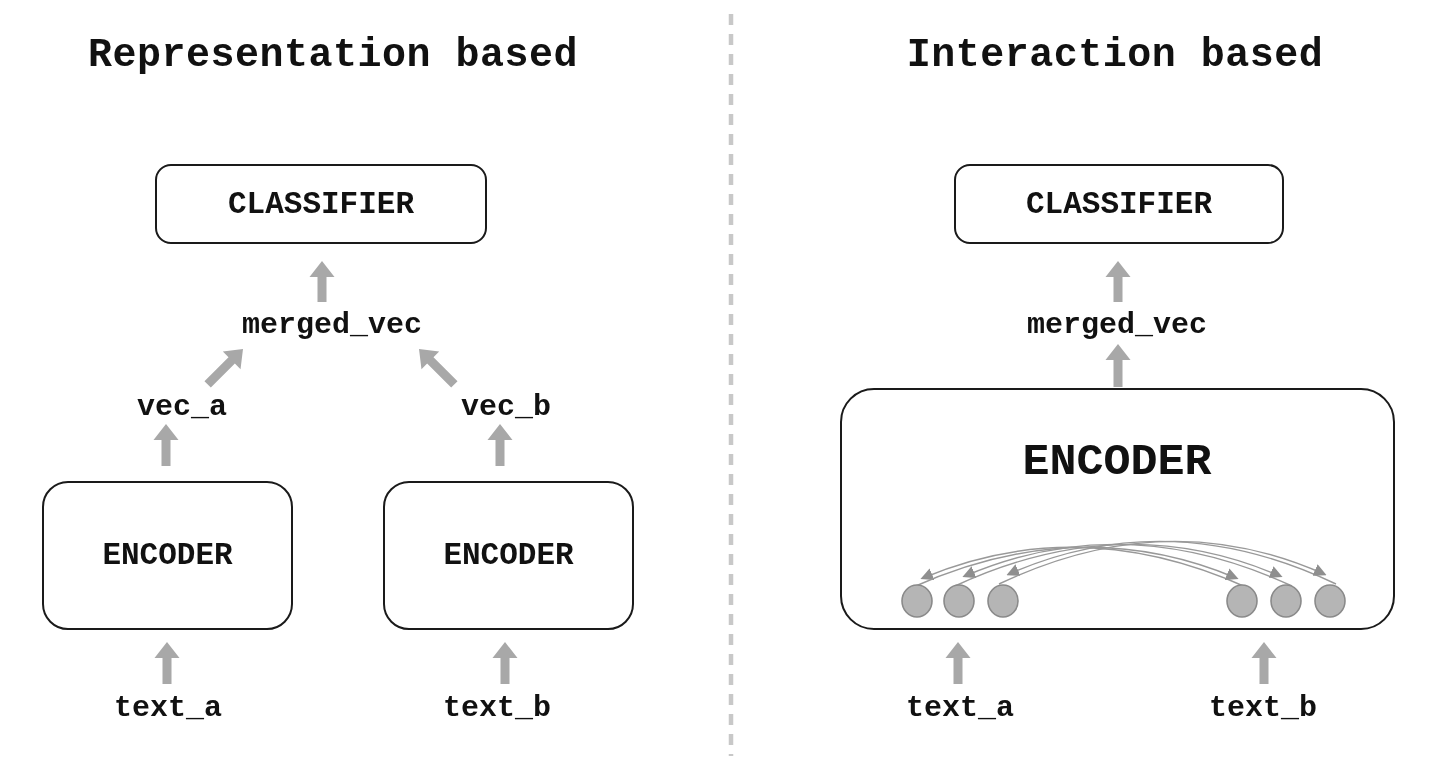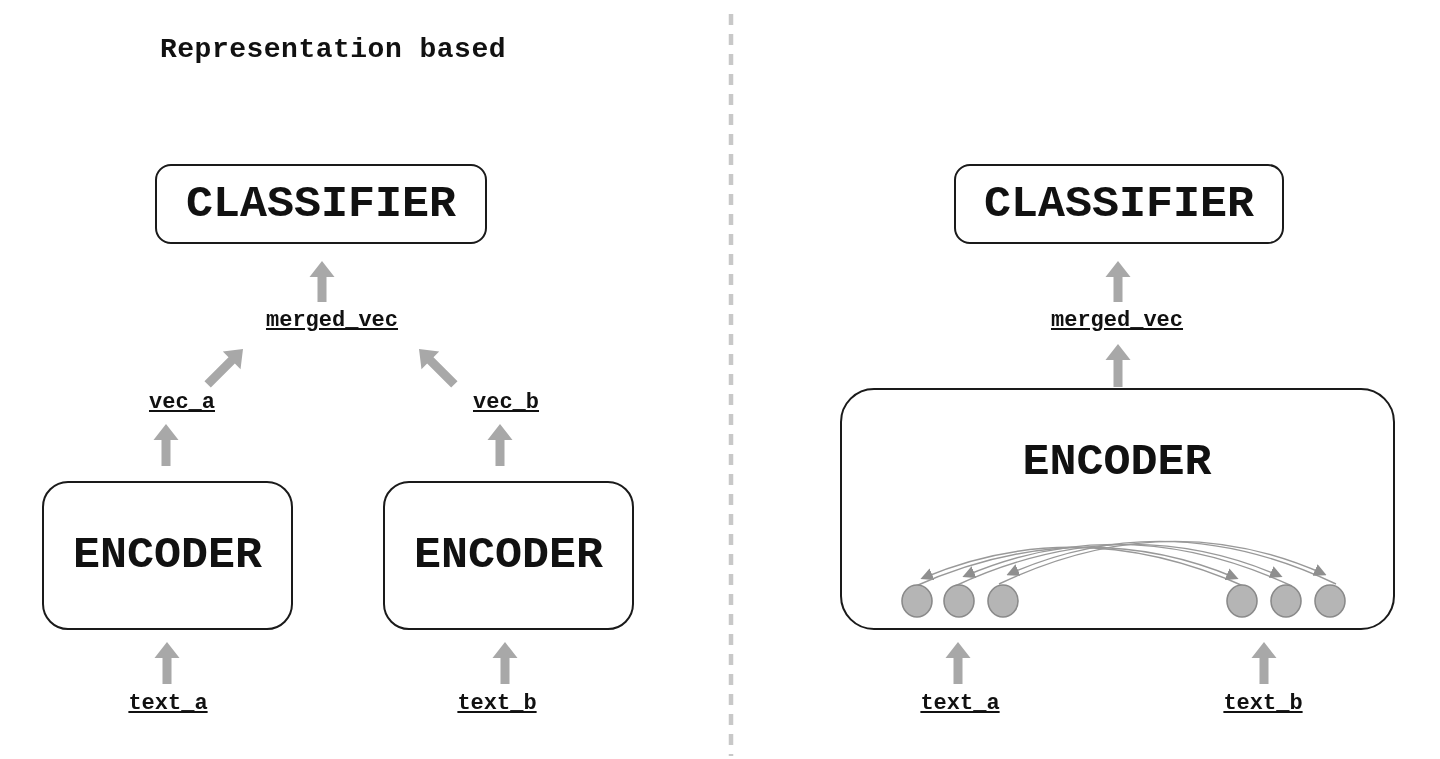--- a/index.html
+++ b/index.html
@@ -11,27 +11,27 @@
   .canvas{
     position:relative;width:1440px;height:759px;background:var(--bg);
     overflow:hidden;font-family:"Liberation Mono","DejaVu Sans Mono",monospace;
     color:var(--text);
   }
   .layer{position:absolute;left:0;top:0;}
   .label{
     position:absolute;transform:translateX(-50%);white-space:nowrap;
     line-height:1;font-weight:bold;color:var(--text);
   }
-  .title{font-size:28px;letter-spacing:0.5px;}
-  .small-label{font-size:22px;text-decoration:underline;}
+  .title{font-size:40px;letter-spacing:0.5px;}
+  .small-label{font-size:30px;}
   .box{
     position:absolute;background:#fff;border:2.5px solid var(--box_border);
     box-sizing:border-box;display:flex;align-items:center;justify-content:center;
   }
-  .box span{font-size:45px;font-weight:bold;line-height:1;}
+  .box span{font-size:31px;font-weight:bold;line-height:1;}
   .classifier{border-radius:16px;}
   .encoder-small{border-radius:26px;}
   .encoder-big{border-radius:34px;background:transparent;}
   .big-encoder-label{font-size:45px;}
   .block-arrow{fill:var(--arrow);}
   .arc{fill:none;stroke:var(--arc);stroke-width:1.4;}
   .token{fill:var(--circle_fill);stroke:var(--circle_stroke);stroke-width:1.6;}
   .divider{stroke:var(--divider);stroke-width:4.5;stroke-dasharray:11 9;}
 </style>
 </head>
@@ -94,20 +94,21 @@
   <div class="box encoder-small" style="left:42px;top:481px;width:251px;height:149px">
     <span>ENCODER</span>
   </div>
   <div class="box encoder-small" style="left:383px;top:481px;width:251px;height:149px">
     <span>ENCODER</span>
   </div>
 
   <div class="label small-label" style="left:168px;top:693px">text_a</div>
   <div class="label small-label" style="left:497px;top:693px">text_b</div>
 
+  <div class="label title" style="left:1115px;top:36px">Interaction based</div>
 
   <div class="box classifier" style="left:954px;top:164px;width:330px;height:80px">
     <span>CLASSIFIER</span>
   </div>
 
   <div class="label small-label" style="left:1117px;top:310px">merged_vec</div>
 
   <div class="box encoder-big" style="left:840px;top:388px;width:555px;height:242px"></div>
   <div class="label big-encoder-label" style="left:1117px;top:440px">ENCODER</div>
 

